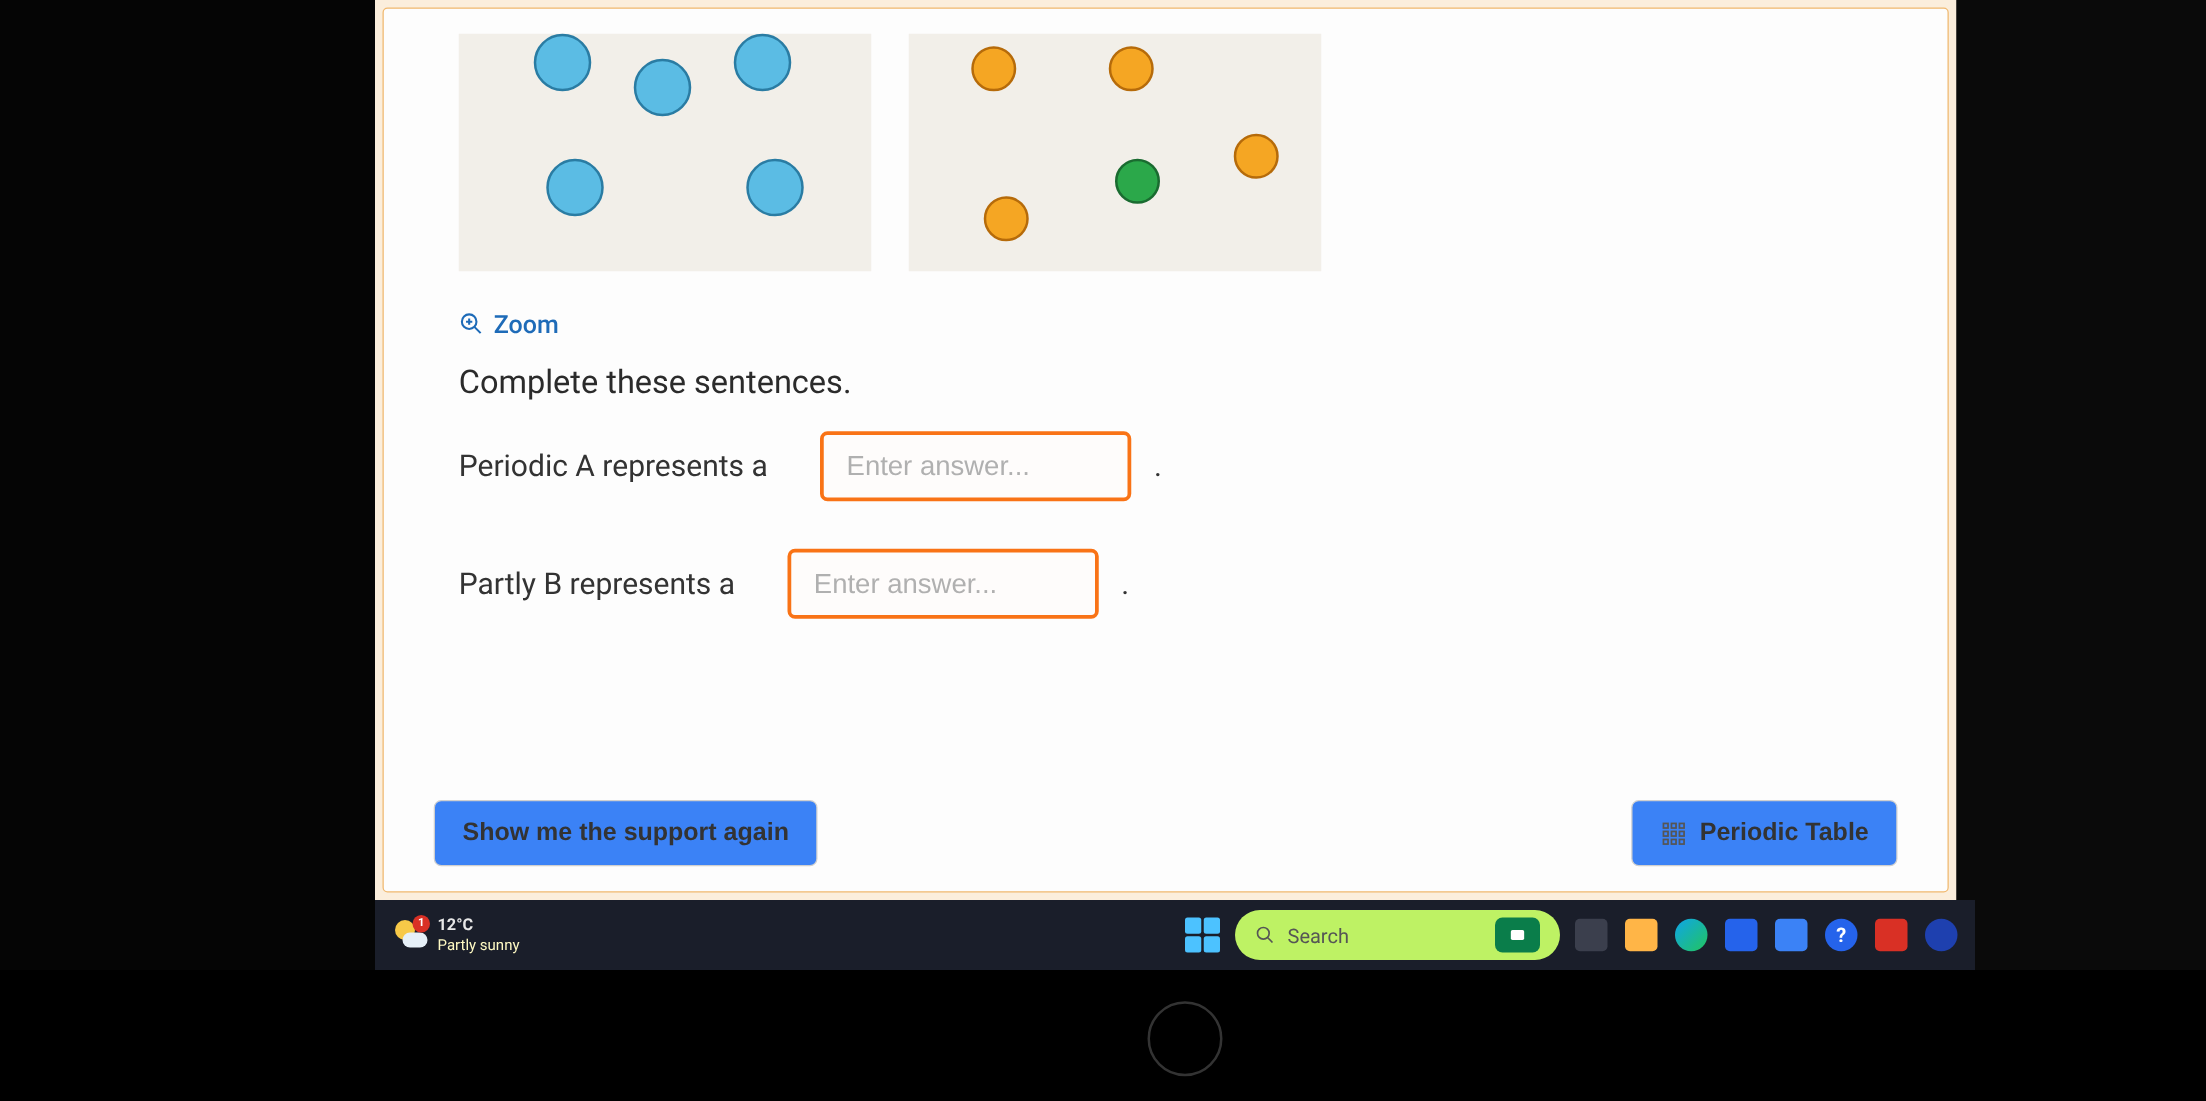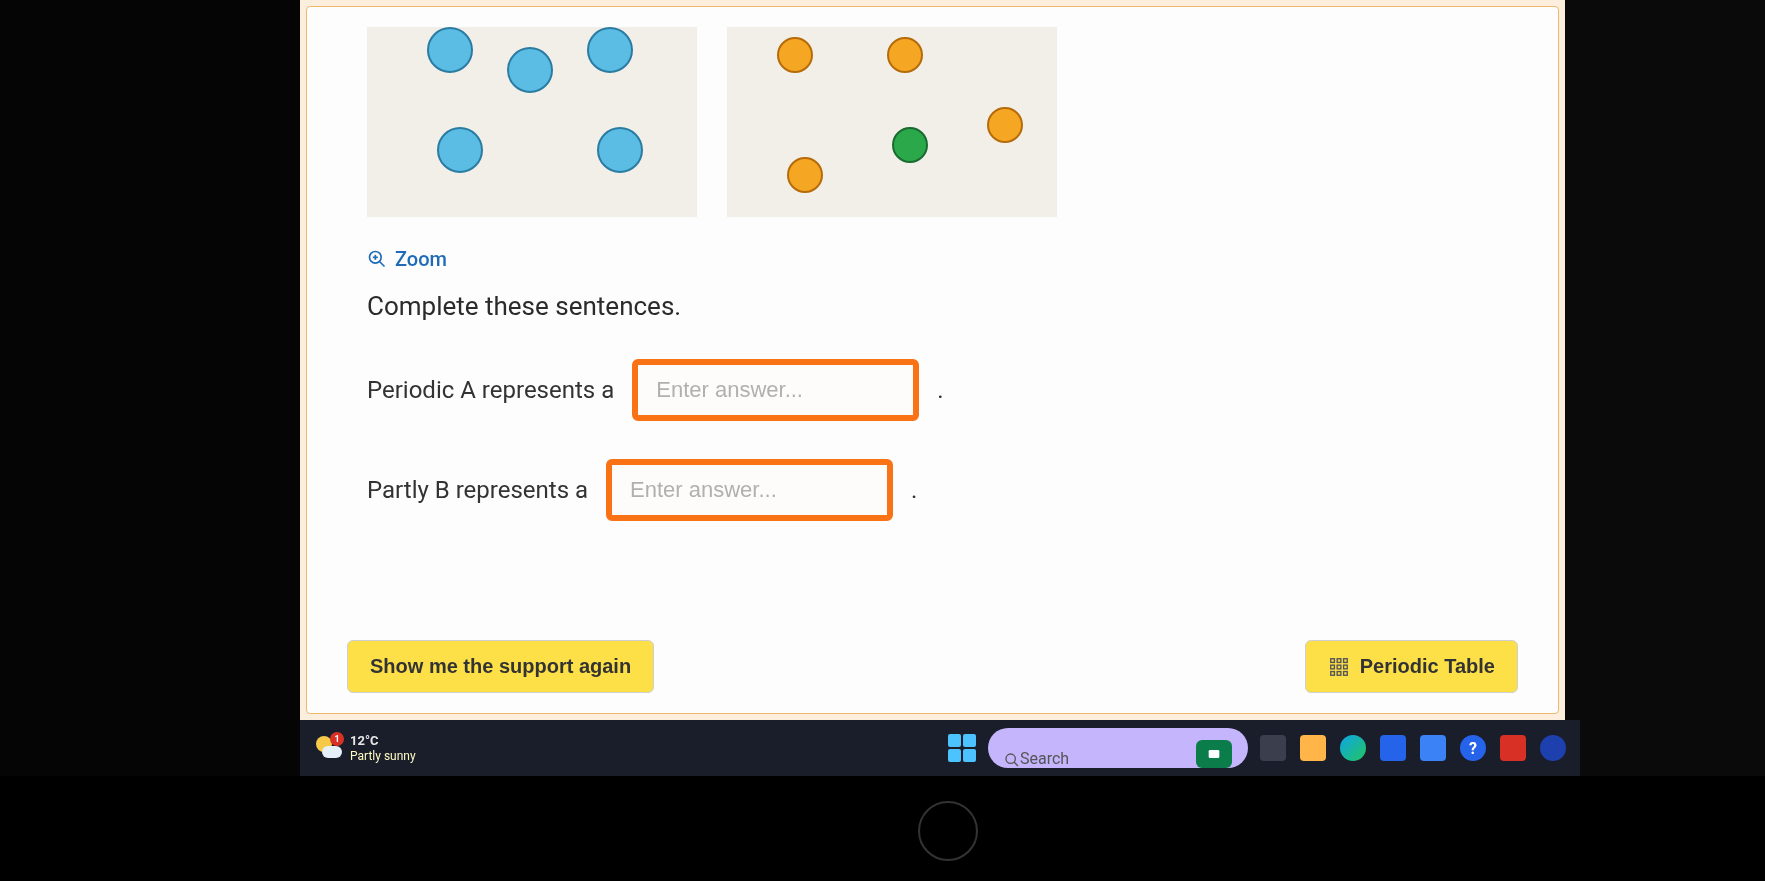--- a/index.html
+++ b/index.html
@@ -61,51 +61,52 @@
   display: inline-flex;
   align-items: center;
   gap: 8px;
   margin-bottom: 20px;
 }
 .zoom-link svg { width: 20px; height: 20px; }
 
 .instruction {
   font-size: 26px;
   color: #2b2b2b;
-  margin-bottom: 38px;
+  margin-bottom: 24px;
 }
 .fill-row {
   display: flex;
   align-items: center;
   gap: 18px;
   margin-bottom: 38px;
   font-size: 24px;
   color: #333;
 }
 .answer-input {
-  border: 6px solid #f97316;
+  border: 3px solid #f97316;
   border-radius: 6px;
   padding: 12px 18px;
   font-size: 22px;
   color: #999;
-  width: 287px;
+  width: 249px;
   background: #fefcfb;
+  margin-left: 24px;
 }
 .answer-input::placeholder { color: #b0b0b0; }
 .period { font-size: 24px; color: #333; }
 
 .bottom-row {
   display: flex;
   justify-content: space-between;
   align-items: center;
   position: absolute;
   left: 40px; right: 40px; bottom: 20px;
 }
 .support-btn, .periodic-btn {
-  background: #fde047;
+  background: #3b82f6;
   border: 1px solid #cfcfcf;
   border-radius: 6px;
   padding: 14px 22px;
   font-size: 20px;
   font-weight: 600;
   color: #333;
   cursor: pointer;
   display: inline-flex;
   align-items: center;
   gap: 10px;
@@ -140,27 +141,28 @@
 .taskbar-spacer { flex: 1; }
 .start-icon {
   width: 28px; height: 28px;
   display: grid;
   grid-template-columns: 1fr 1fr;
   grid-template-rows: 1fr 1fr;
   gap: 2px;
 }
 .start-icon div { background: #4cc2ff; border-radius: 2px; }
 .search-pill {
-  background: #c4b5fd;
+  background: #bef264;
   border-radius: 22px;
   height: 40px;
   width: 260px;
   display: flex;
-  align-items: flex-end;
+  align-items: center;
   padding: 0 16px;
+  gap: 10px;
   color: #555;
   font-size: 16px;
 }
 .search-pill .mag { width:16px; height:16px; }
 .search-pill .cam {
   width: 36px; height: 28px;
   background: #0a7d4a;
   border-radius: 6px;
   margin-left: auto;
   display:flex; align-items:center; justify-content:center;

